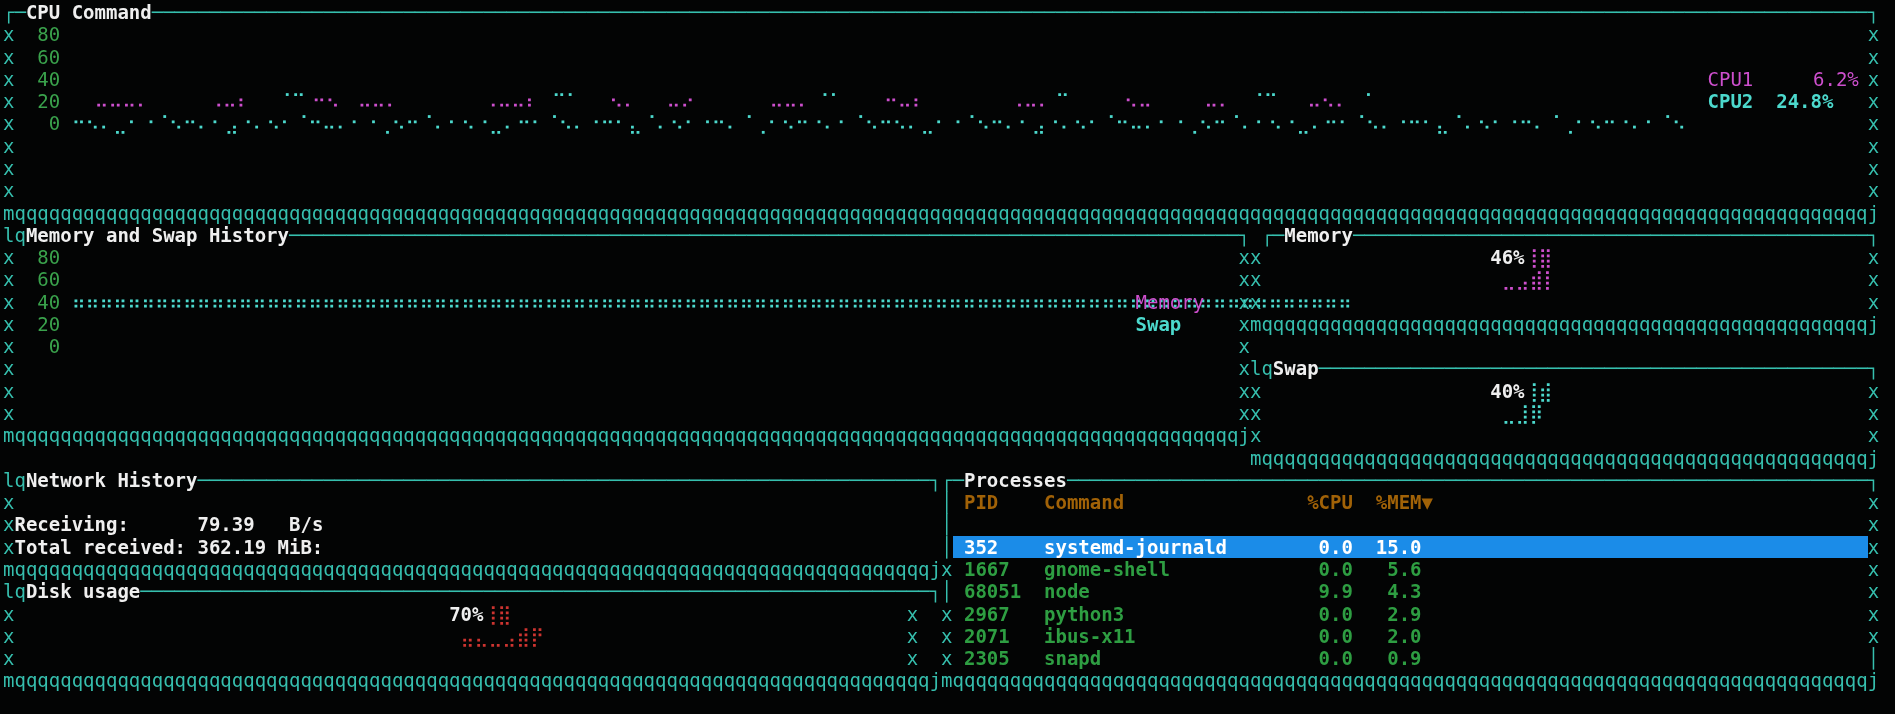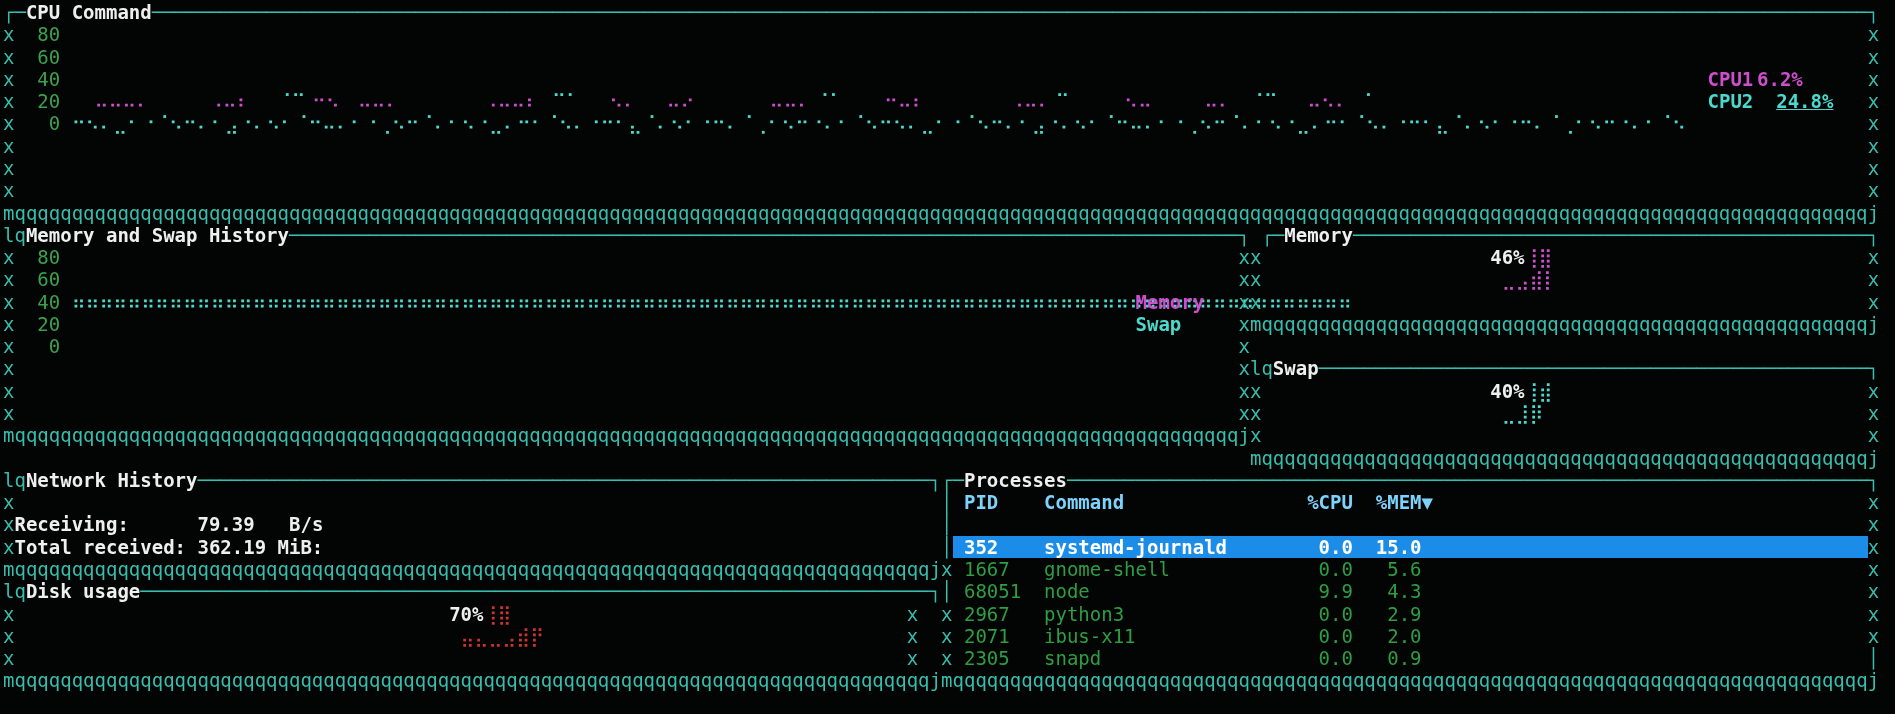--- a/index.html
+++ b/index.html
@@ -3,24 +3,24 @@
 <meta charset="utf-8">
 <style>
   html,body{margin:0;padding:0;background:#000;}
   #stage{position:relative;width:1895px;height:714px;background:#030404;overflow:hidden;
          font-family:"DejaVu Sans Mono",monospace;}
   .seg{position:absolute;white-space:pre;font:19px/22.28px "DejaVu Sans Mono",monospace;color:#ddd;}
   .b  {color:#36bfae;}
   .wt {color:#efefef;font-weight:bold;}
   .wb {color:#efefef;font-weight:bold;}
   .g  {color:#3aa24c;}
-  .gb {color:#7dd3fc;font-weight:bold;}
-  .gp {color:#2e9e42;}
+  .gb {color:#a16207;font-weight:bold;}
+  .gp {color:#2e9e42;font-weight:bold;}
   .m  {color:#cd4fcd;}
-  .mb {color:#cd4fcd;font-weight:bold;}
+  .mb {color:#cd4fcd;font-weight:normal;}
   .c  {color:#4cd9cd;}
   .cb {color:#4cd9cd;font-weight:bold;}
   .r  {color:#cc3430;}
   .sel{background:#1b8ce8;color:#ffffff;font-weight:bold;}
   #watermark{position:absolute;left:1238px;top:578px;z-index:5;color:#ffffff;
              font-family:"DejaVu Sans",sans-serif;font-weight:600;font-size:64px;
              letter-spacing:2px;white-space:nowrap;}
 </style>
 </head>
 <body>
@@ -32,21 +32,21 @@
     <span class="seg b" style="left: 1867.72px; top: 1px;">┐</span>
     <span class="seg b" style="left: 3px; top: 23.28px;">x</span>
     <span class="seg g" style="left: 37.32px; top: 23.28px;">80</span>
     <span class="seg b" style="left: 1867.72px; top: 23.28px;">x</span>
     <span class="seg b" style="left: 3px; top: 45.56px;">x</span>
     <span class="seg g" style="left: 37.32px; top: 45.56px;">60</span>
     <span class="seg b" style="left: 1867.72px; top: 45.56px;">x</span>
     <span class="seg b" style="left: 3px; top: 67.84px;">x</span>
     <span class="seg g" style="left: 37.32px; top: 67.84px;">40</span>
     <span class="seg mb" style="left: 1707.56px; top: 67.84px;">CPU1</span>
-    <span class="seg mb" style="left: 1757px; top: 67.84px;">6.2%</span>
+    <span class="seg mb" style="left: 1813px; top: 67.84px;">6.2%</span>
     <span class="seg b" style="left: 1867.72px; top: 67.84px;">x</span>
     <span class="seg b" style="left: 3px; top: 90.12px;">x</span>
     <span class="seg g" style="left: 37.32px; top: 90.12px;">20</span>
     <span class="seg m" style="left: 94.52px; top: 90.12px;">⠤⠤⠤⠄</span>
     <span class="seg m" style="left: 208.92px; top: 90.12px;">⠠⠤⠆</span>
     <span class="seg c" style="left: 277.56px; top: 90.12px;">⠈⠉</span>
     <span class="seg m" style="left: 311.88px; top: 90.12px;">⠒⠢</span>
     <span class="seg m" style="left: 357.64px; top: 90.12px;">⠤⠤⠄</span>
     <span class="seg m" style="left: 483.48px; top: 90.12px;">⠠⠤⠤⠆</span>
     <span class="seg c" style="left: 552.12px; top: 90.12px;">⠉⠁</span>
@@ -56,21 +56,21 @@
     <span class="seg c" style="left: 815.24px; top: 90.12px;">⠈⠁</span>
     <span class="seg m" style="left: 883.88px; top: 90.12px;">⠒⠤⠆</span>
     <span class="seg m" style="left: 1009.72px; top: 90.12px;">⠠⠤⠄</span>
     <span class="seg c" style="left: 1055.48px; top: 90.12px;">⠉</span>
     <span class="seg m" style="left: 1124.12px; top: 90.12px;">⠢⠤</span>
     <span class="seg m" style="left: 1204.2px; top: 90.12px;">⠤⠄</span>
     <span class="seg c" style="left: 1249.96px; top: 90.12px;">⠈⠉</span>
     <span class="seg m" style="left: 1307.16px; top: 90.12px;">⠤⠢⠄</span>
     <span class="seg c" style="left: 1364.36px; top: 90.12px;">⠁</span>
     <span class="seg cb" style="left: 1707.56px; top: 90.12px;">CPU2</span>
-    <span class="seg cb" style="left: 1776.2px; top: 90.12px; text-decoration: underline;">24.8%</span>
+    <span class="seg cb" style="left: 1776.2px; top: 90.12px;">24.8%</span>
     <span class="seg b" style="left: 1867.72px; top: 90.12px;">x</span>
     <span class="seg b" style="left: 3px; top: 112.4px;">x</span>
     <span class="seg g" style="left: 48.76px; top: 112.4px;">0</span>
     <span class="seg c" style="left: 71.64px; top: 112.4px;">⠒⠢⠄⣀⠂⠐⠈⠢⠒⠄⠂⣠⠐⠄⠢⠂⠈⠒⠤⠄⠂⠐⢀⠢⠒⠈⠄⠂⠢⠐⣀⠄⠒⠂⠈⠢⠄⠐⠒⠂⣄⠈⠄⠢⠂⠐⠒⠄⠈⢀⠂⠢⠒⠐⠄⠂⠈⠢⠒⠢⠄⣀⠂⠐⠈⠢⠒⠄⠂⣠⠐⠄⠢⠂⠈⠒⠤⠄⠂⠐⢀⠢⠒⠈⠄⠂⠢⠐⣀⠄⠒⠂⠈⠢⠄⠐⠒⠂⣄⠈⠄⠢⠂⠐⠒⠄⠈⢀⠂⠢⠒⠐⠄⠂⠈⠢</span>
     <span class="seg b" style="left: 1867.72px; top: 112.4px;">x</span>
     <span class="seg b" style="left: 3px; top: 134.68px;">x</span>
     <span class="seg b" style="left: 1867.72px; top: 134.68px;">x</span>
     <span class="seg b" style="left: 3px; top: 156.96px;">x</span>
     <span class="seg b" style="left: 1867.72px; top: 156.96px;">x</span>
     <span class="seg b" style="left: 3px; top: 179.24px;">x</span>

